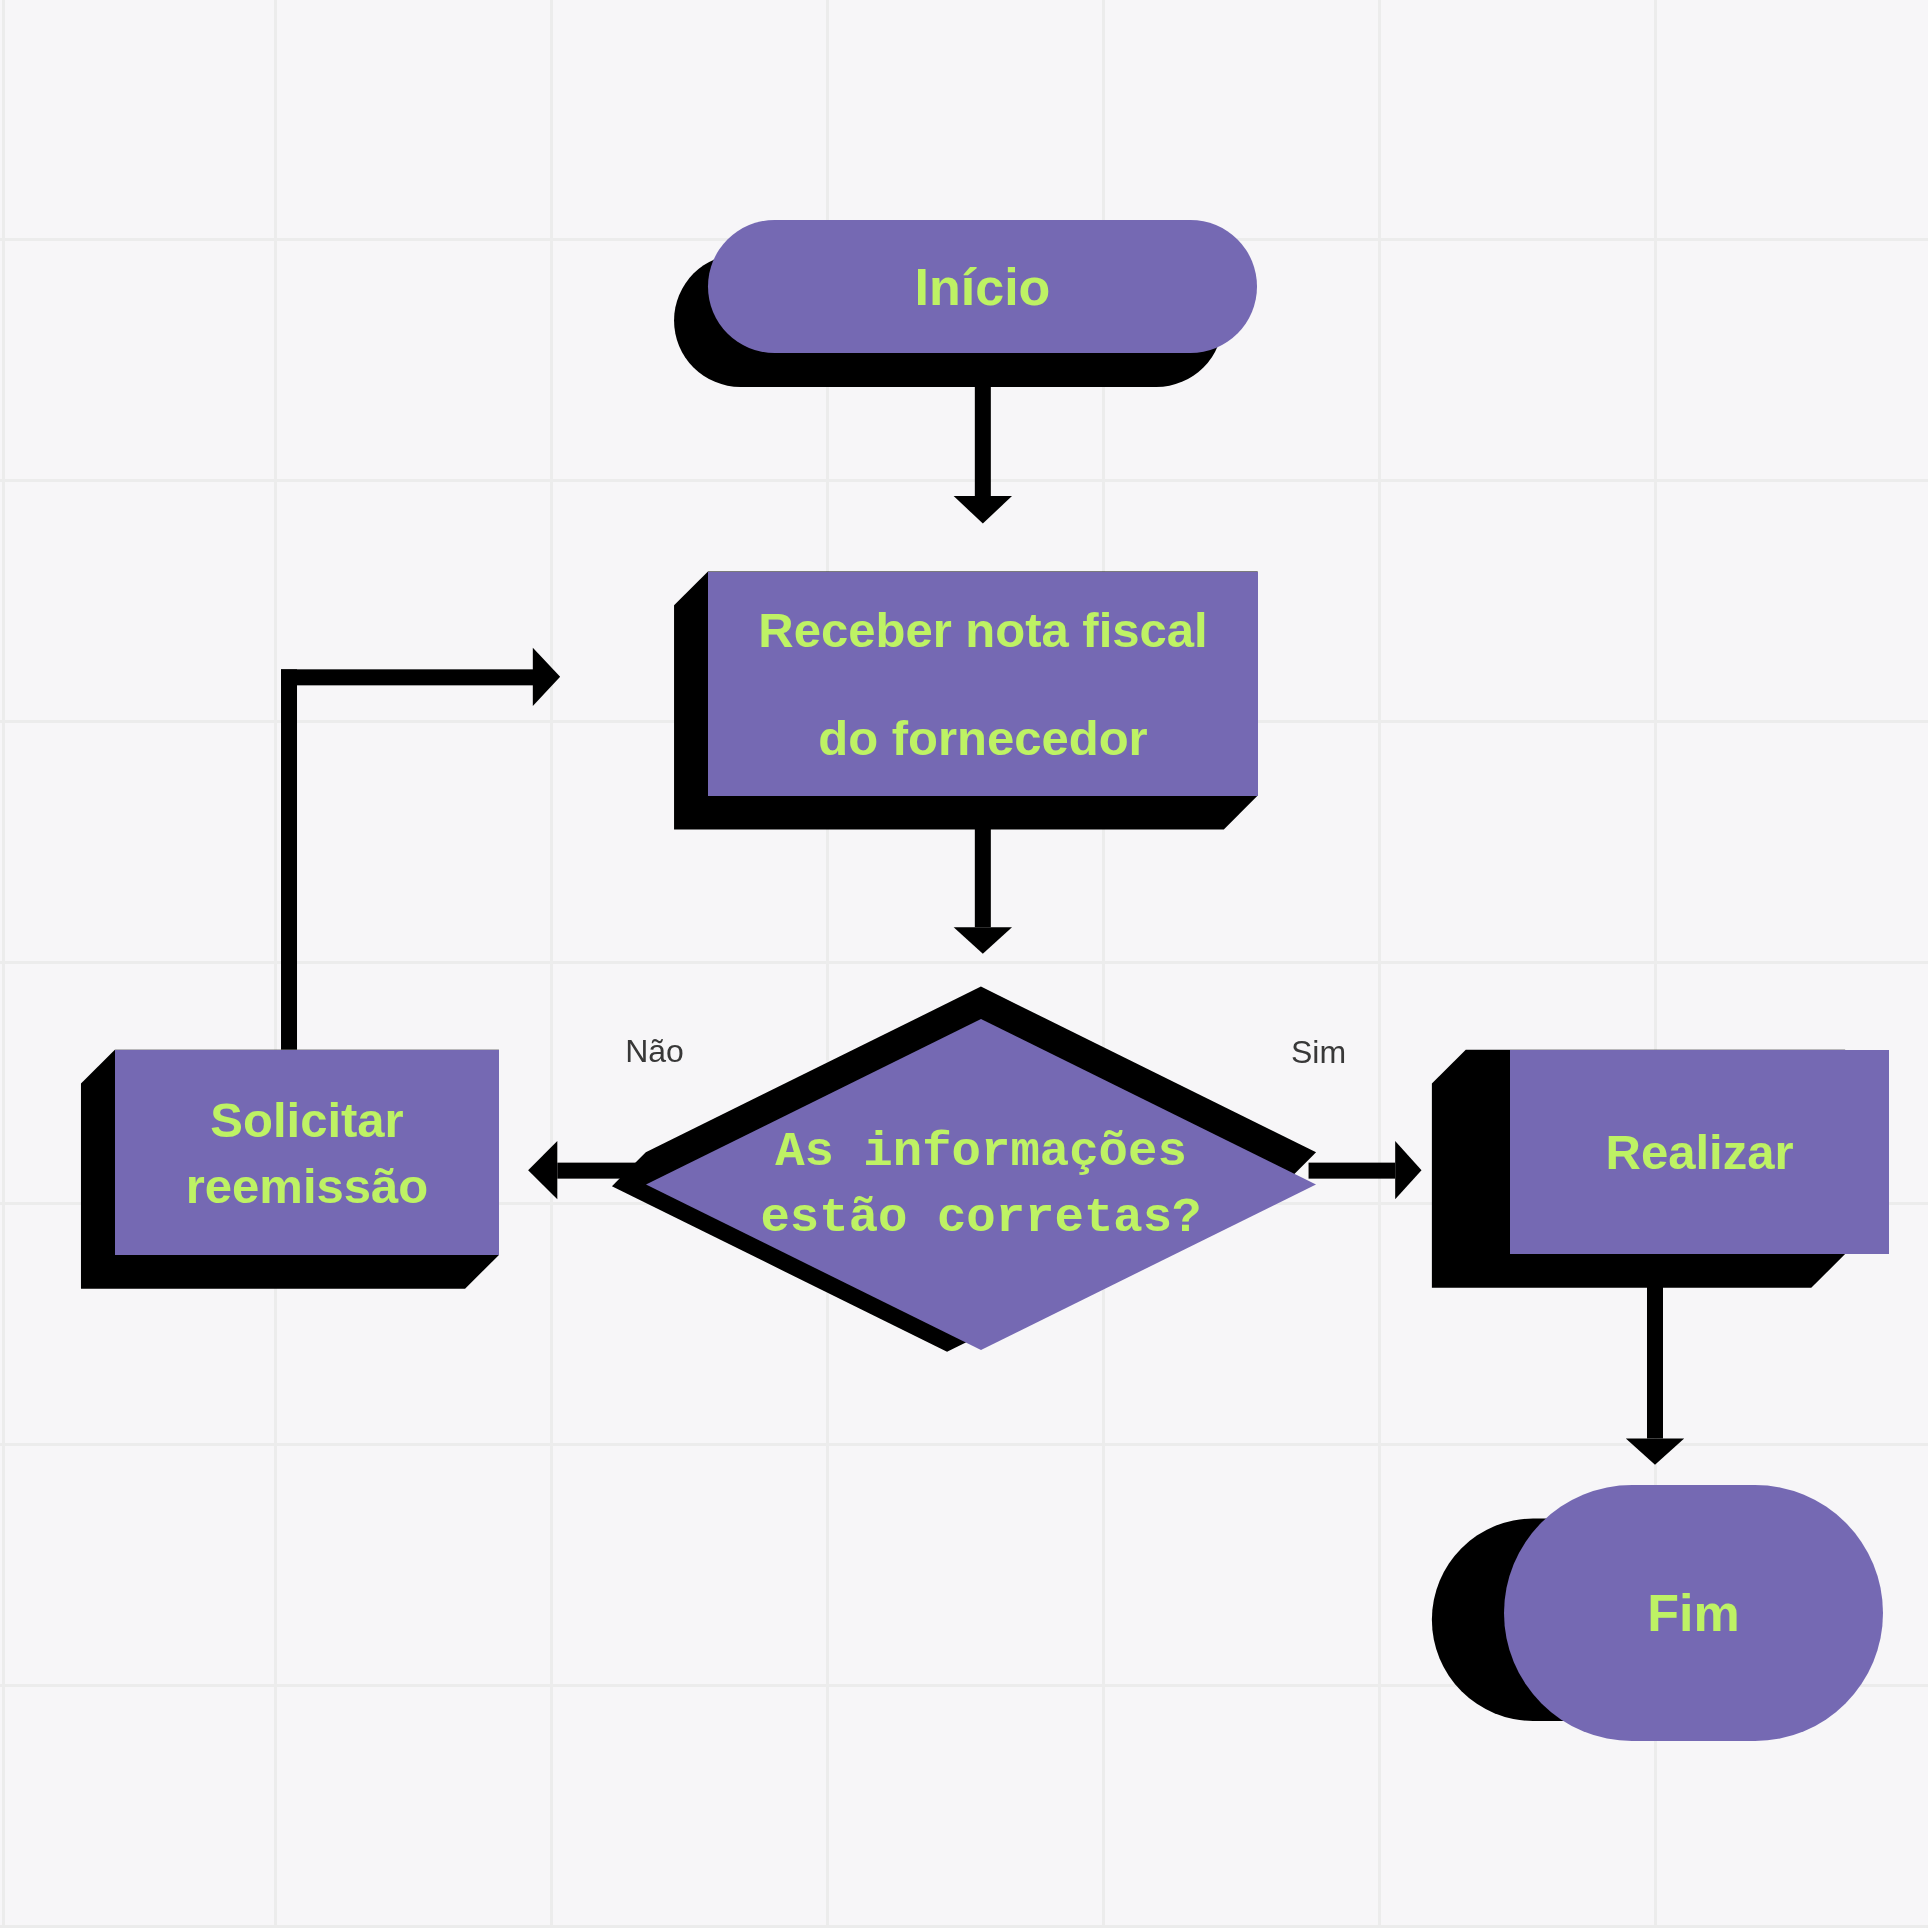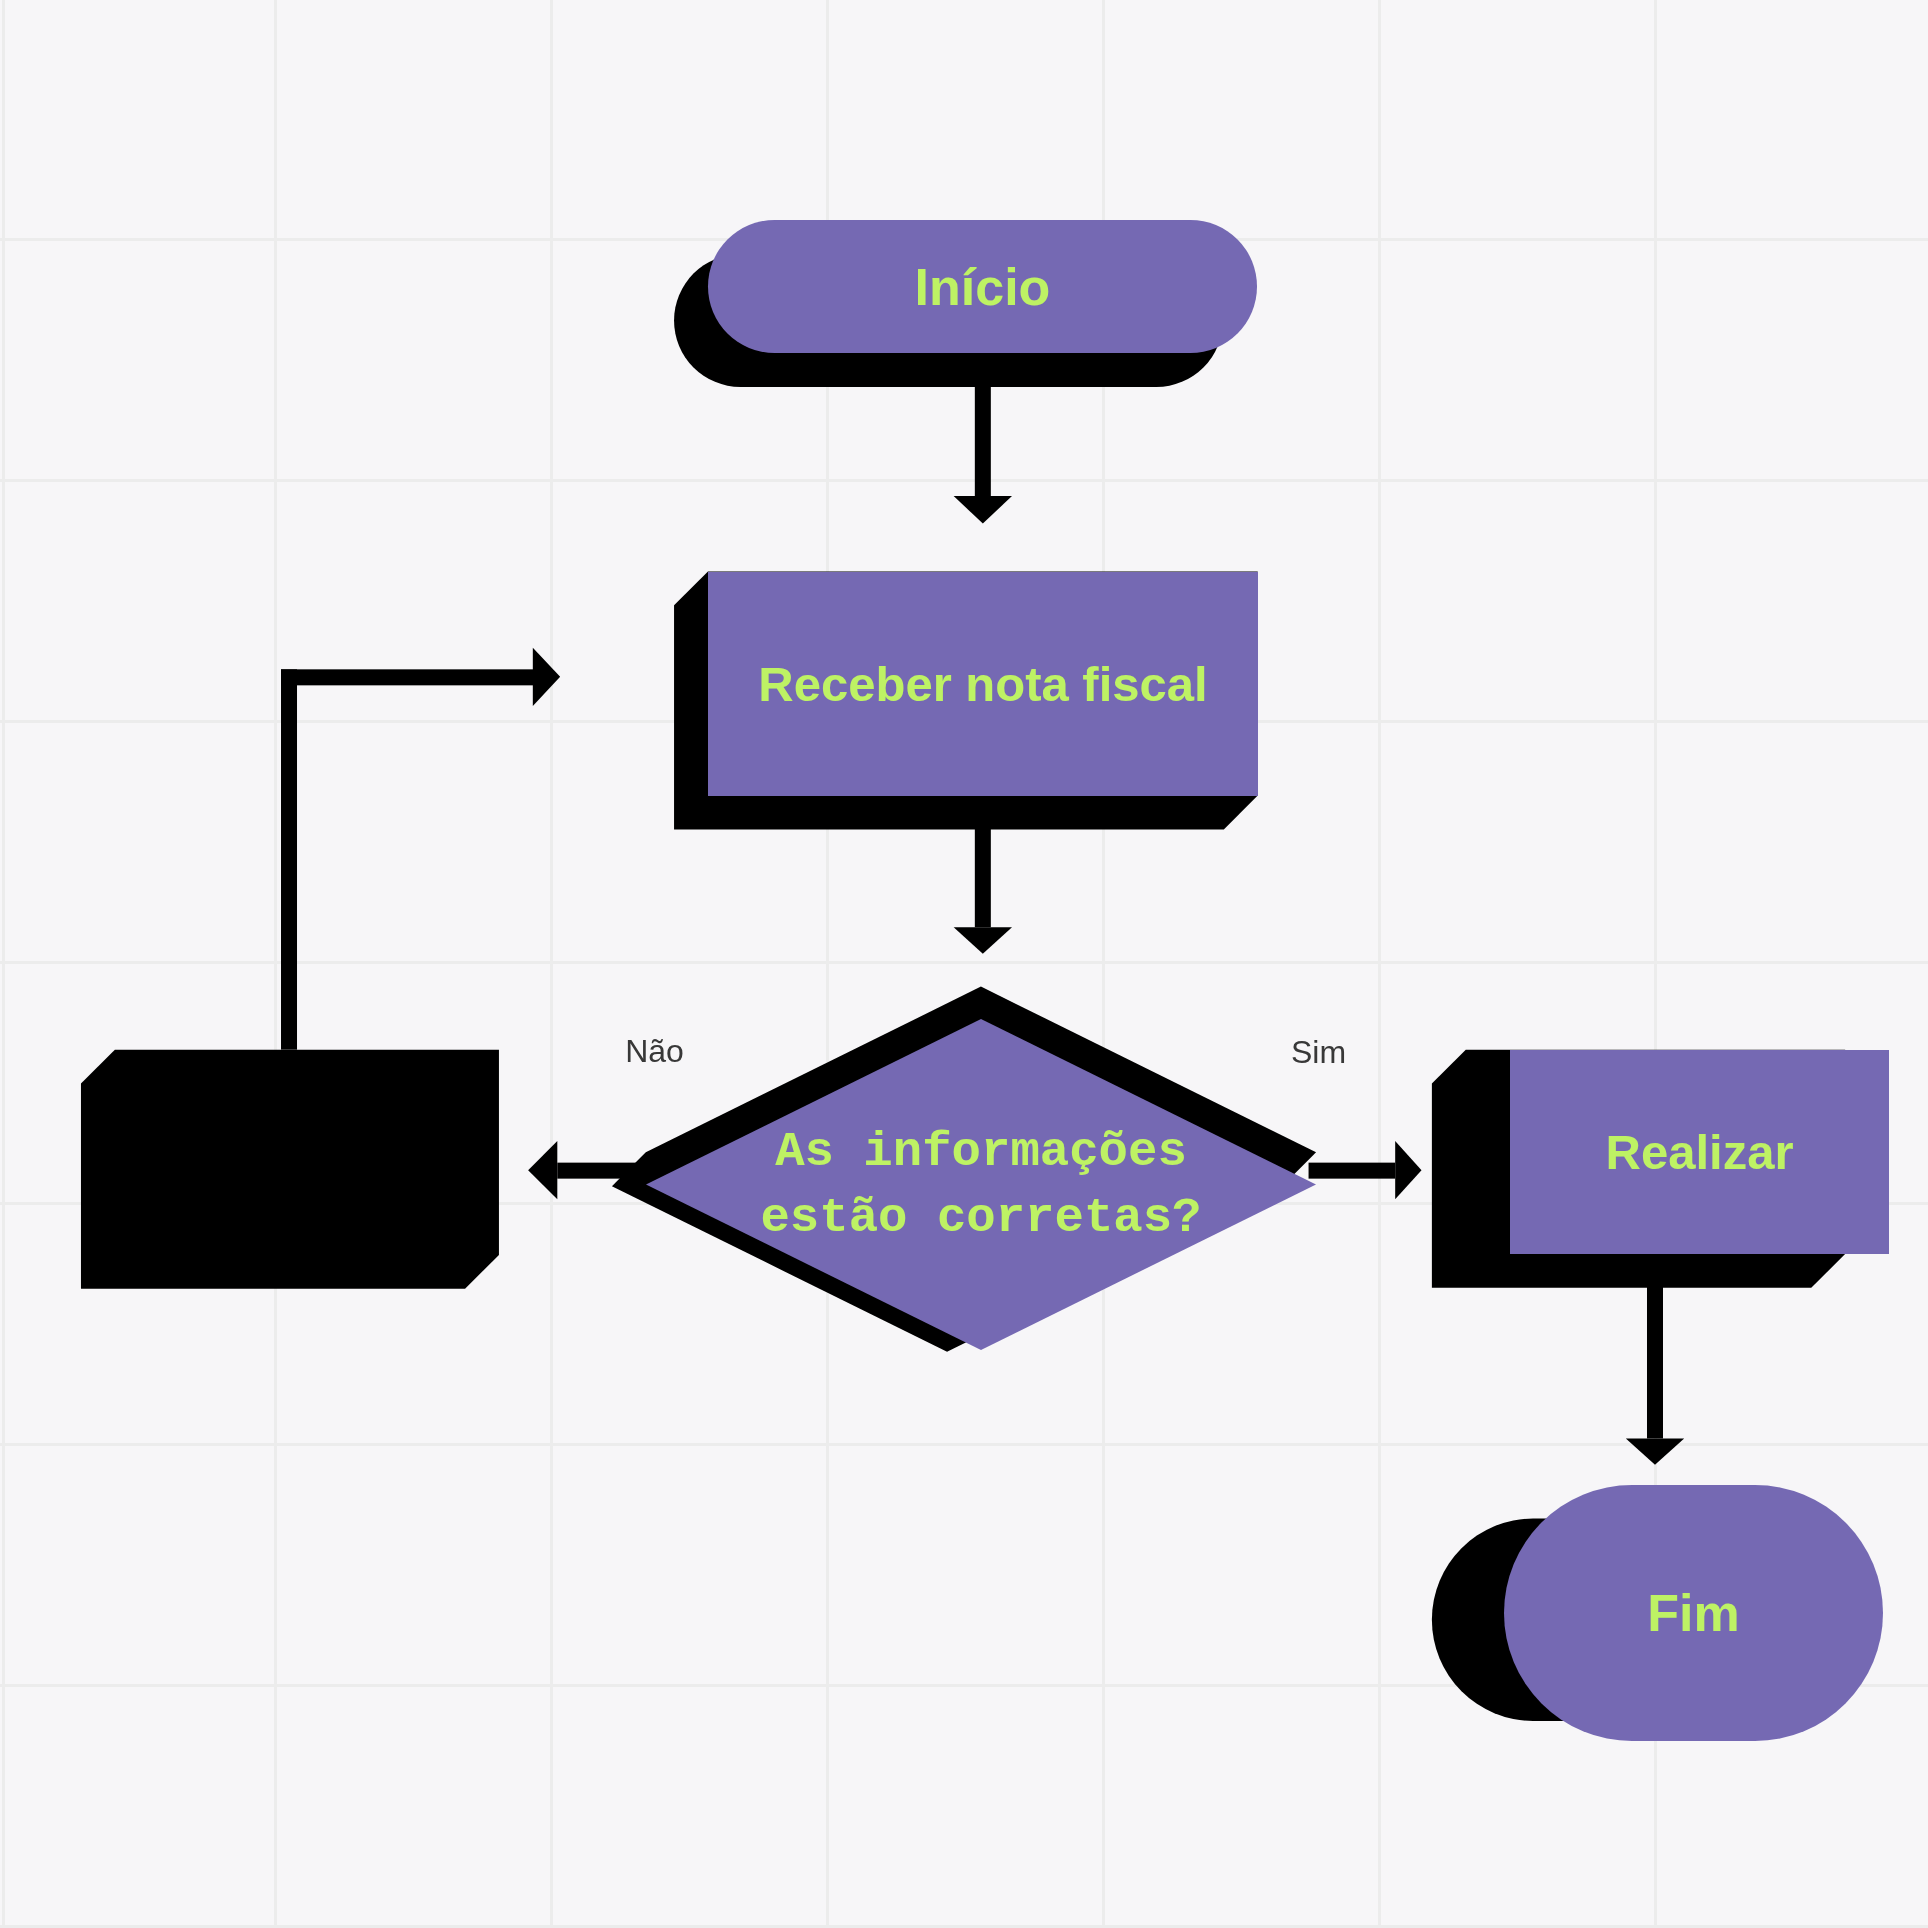--- a/index.html
+++ b/index.html
@@ -107,27 +107,32 @@
       </g>
     </g>
   </svg>
 
   <div class="node terminator" id="node-inicio">
     <span class="line">Início</span>
   </div>
 
   <div class="node" id="node-receber">
     <span class="line">Receber nota fiscal</span>
+    <span class="line">do fornecedor</span>
   </div>
 
   <div class="node decision" id="node-decisao">
     <span class="line">As informações</span>
     <span class="line">estão corretas?</span>
   </div>
 
+  <div class="node" id="node-solicitar">
+    <span class="line">Solicitar</span>
+    <span class="line">reemissão</span>
+  </div>
 
   <div class="node" id="node-realizar">
     <span class="line">Realizar</span>
   </div>
 
   <div class="node terminator" id="node-fim">
     <span class="line">Fim</span>
   </div>
 
   <div class="edge-label" id="label-nao">Não</div>

